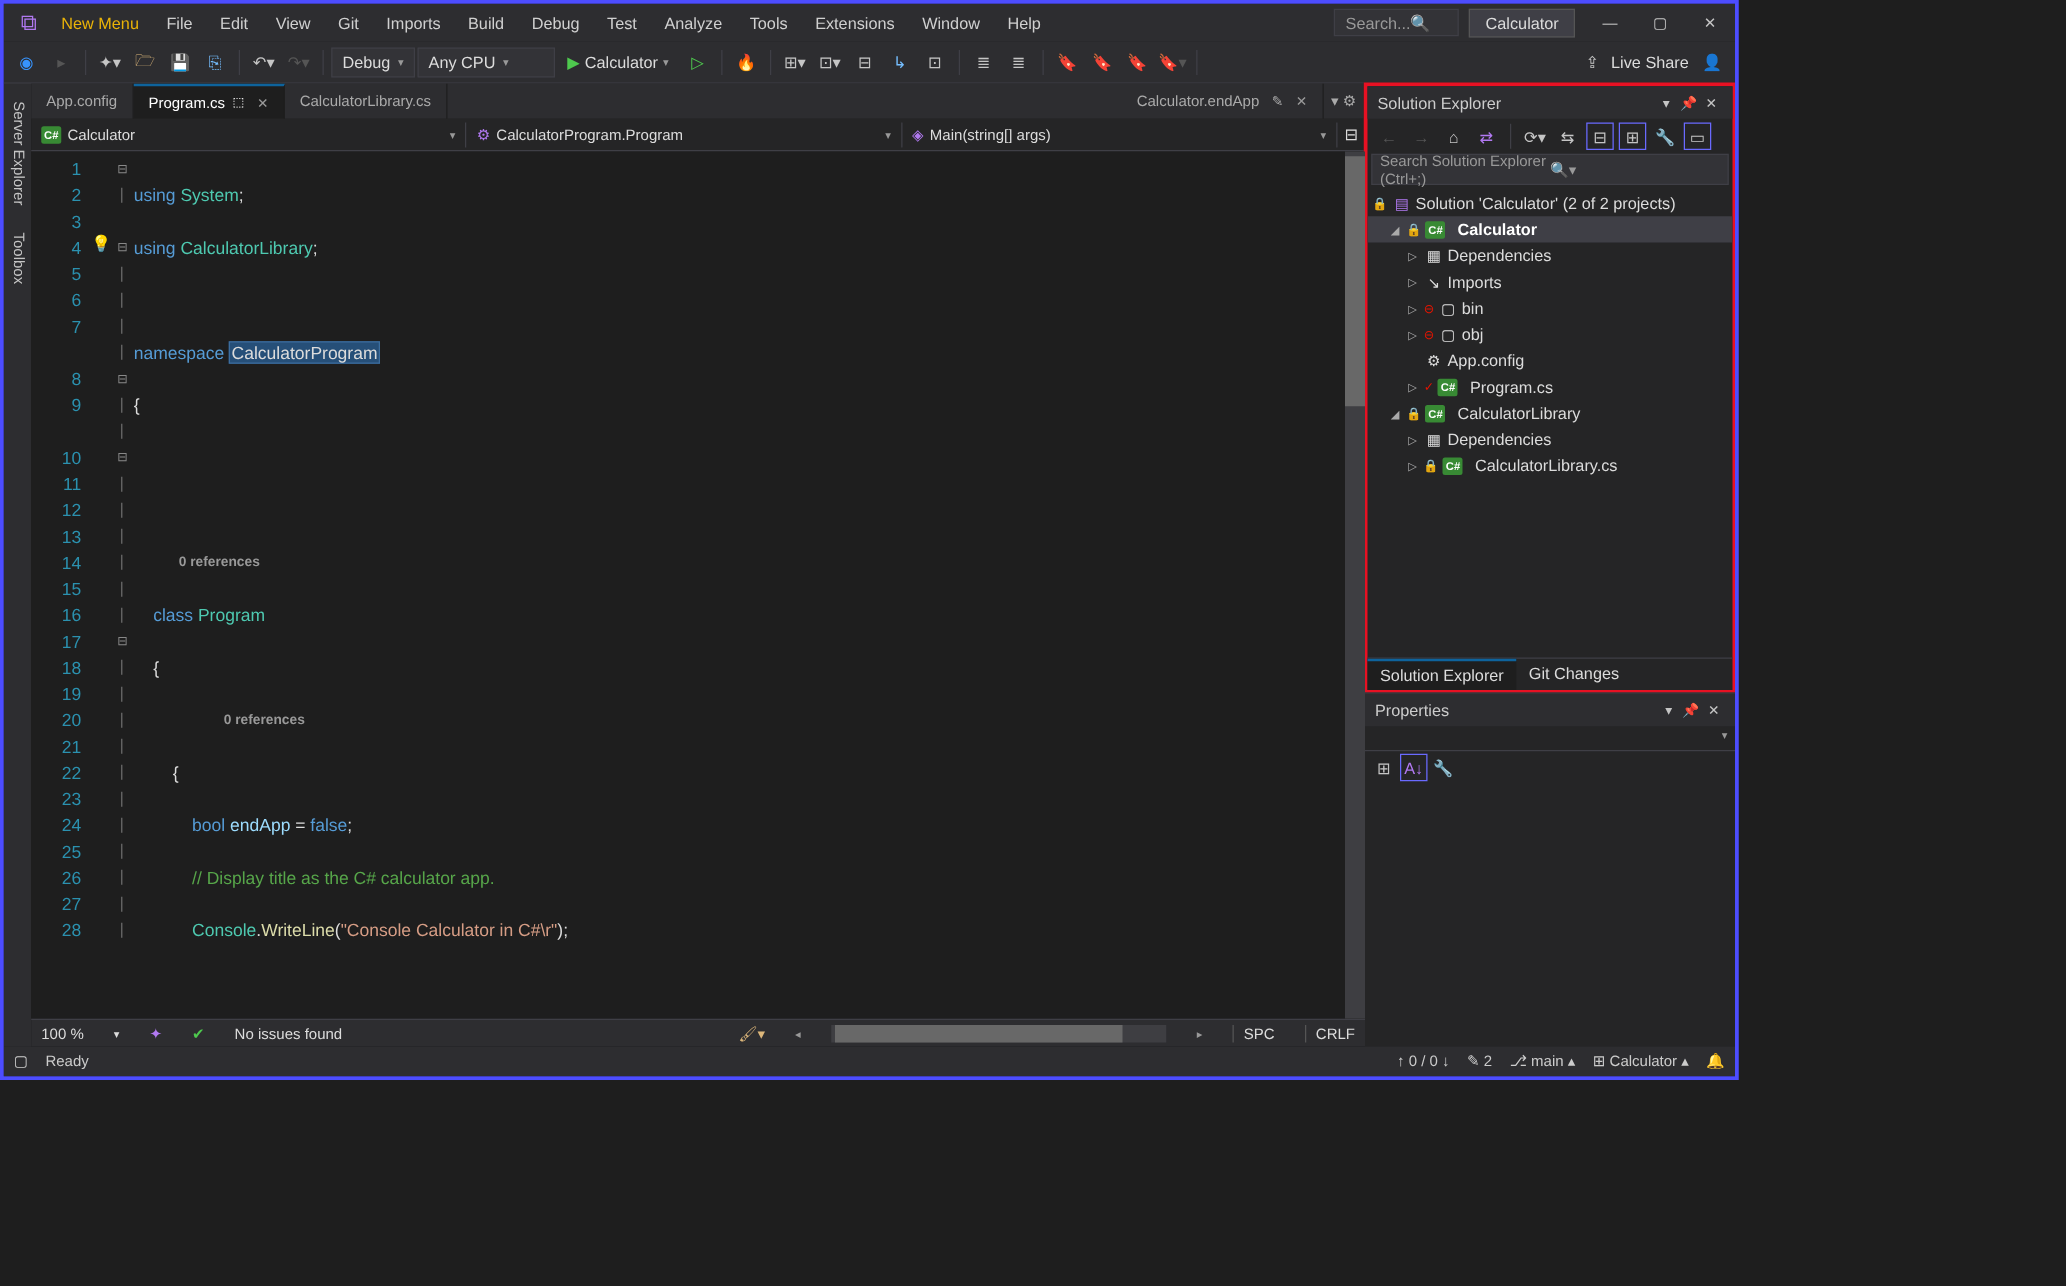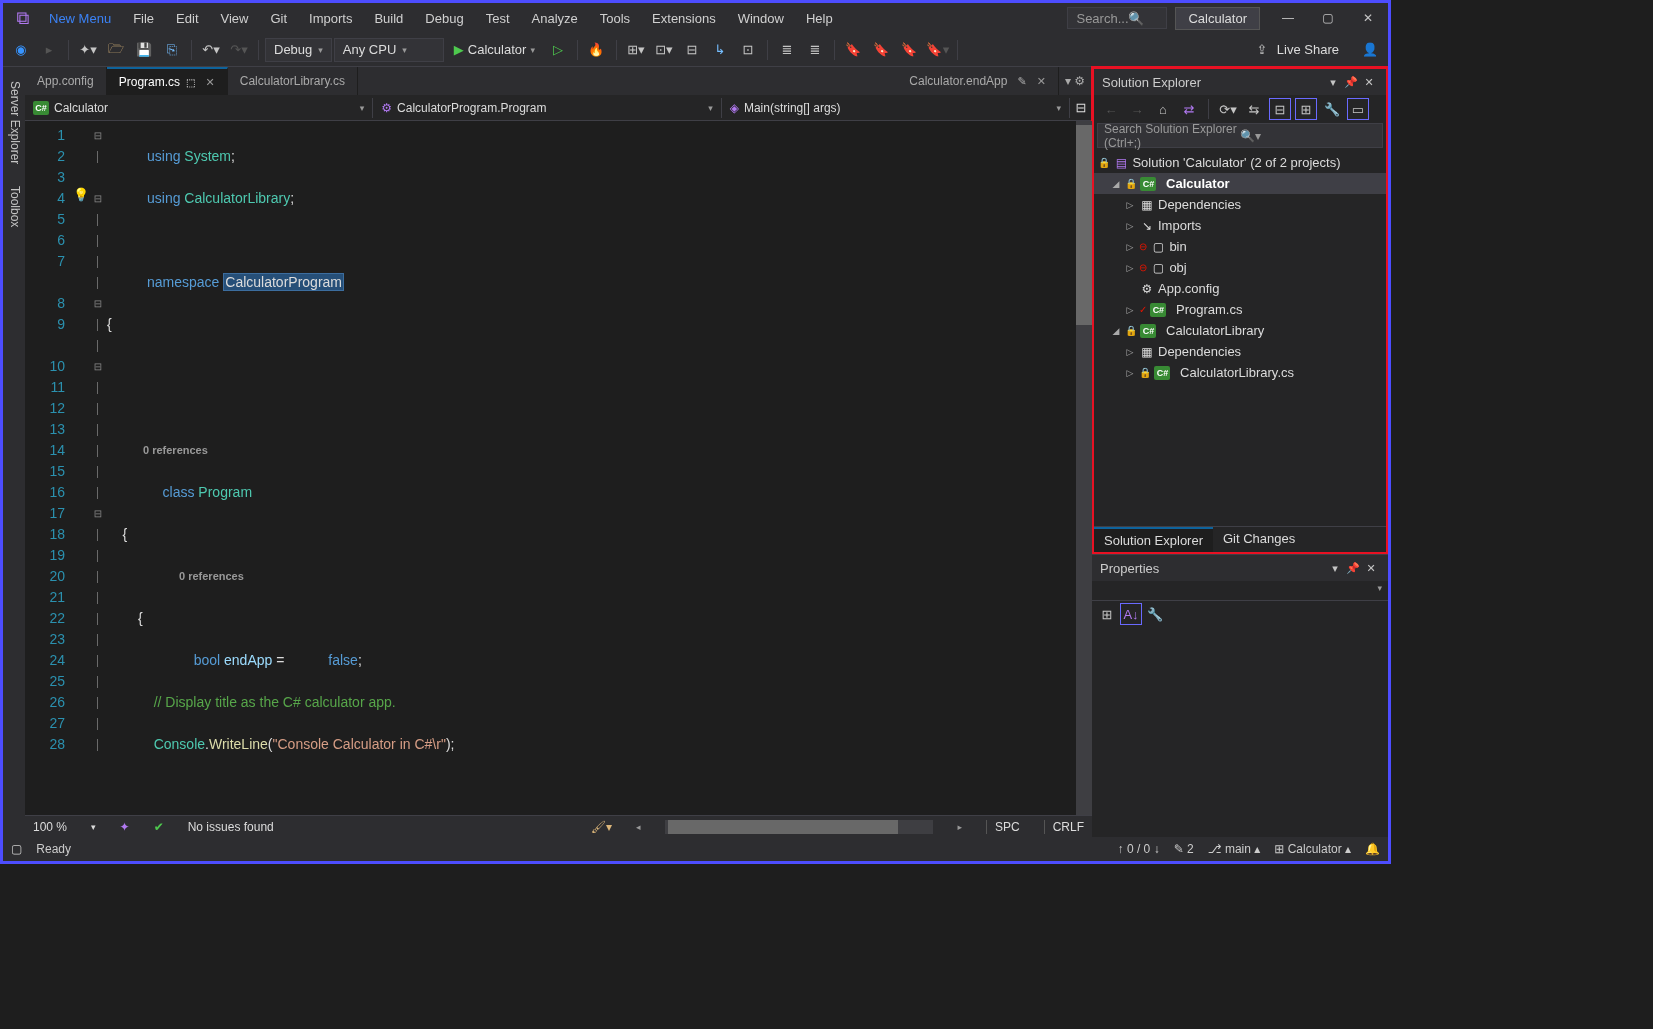--- a/index.html
+++ b/index.html
@@ -1,21 +1,21 @@
 <!DOCTYPE html>
 <html><head>
 <meta charset="utf-8">
 <style>
 * { margin:0; padding:0; box-sizing:border-box; font-family:'Segoe UI',Arial,sans-serif; }
 body { width:1391px; height:864px; background:#1e1e1e; color:#dcdcdc; font-size:13px; overflow:hidden; border:3px solid #4d4dff; }
 .titlebar { height:30px; background:#2d2d30; display:flex; align-items:center; }
 .vs-logo { width:30px; height:30px; display:flex; align-items:center; justify-content:center; color:#b179f1; font-size:18px; margin-left:5px;}
 .menu-items { display:flex; gap:0; }
 .menu-item { padding:6px 11px; color:#d0d0d0; cursor:default; }
-.menu-disabled { color:#3b82f6;text-align:center; }
+.menu-disabled { color:#eab308;text-align:center; }
 .search-box { margin-left:auto; display:flex; align-items:center; background:#333337; border:1px solid #3f3f46; padding:2px 8px; height:22px; width:100px;}
 .search-box span { color:#999; flex:1; }
 .project-name { background:#3f3f46; padding:3px 12px; margin:0 8px; border:1px solid #555;}
 .window-controls { display:flex; }
 .window-btn { width:40px; height:30px; display:flex; align-items:center; justify-content:center; color:#c5c5c5; font-size:12px;}
 .toolbar { height:34px; background:#2d2d30; display:flex; align-items:center; padding:0 5px; gap:2px; border-bottom:1px solid #3f3f46;}
 .tb-btn { width:26px; height:26px; display:flex; align-items:center; justify-content:center; color:#c5c5c5; font-size:13px;}
 .tb-sep { width:1px; height:20px; background:#3f3f46; margin:0 4px;}
 .tb-combo { background:#333337; border:1px solid #3f3f46; padding:2px 8px; display:flex; align-items:center; gap:6px; height:24px;}
 .tb-combo::after { content:'▾'; color:#999; font-size:9px;}
@@ -32,21 +32,21 @@
 .close-x { color:#999; font-size:11px; margin-left:4px;}
 .nav-bar { height:26px; background:#252526; display:flex; align-items:center; border-bottom:1px solid #3f3f46;}
 .nav-combo { flex:1; padding:3px 8px; display:flex; align-items:center; gap:5px; border-right:1px solid #3f3f46; font-size:12px;}
 .nav-combo .ico { font-size:12px;}
 .code-area { flex:1; display:flex; overflow:hidden; position:relative;}
 .gutter { width:48px; text-align:right; padding-right:8px; color:#2b91af; font-family:Consolas,monospace; font-size:14px; line-height:21px; padding-top:4px;}
 .fold-col { width:18px; font-family:monospace; color:#888; font-size:10px; line-height:21px; padding-top:4px;}
 .fold-col div { height:21px; display:flex; align-items:center; justify-content:center;}
 .code-lines { flex:1; font-family:Consolas,monospace; font-size:14px; line-height:21px; padding-top:4px; white-space:pre; overflow:hidden;}
 .code-line { height:21px; }
-.kw { color:#569cd6;margin-left:40px; }
+.kw { color:#569cd6; }
 .typ { color:#4ec9b0; }
 .str { color:#d69d85; }
 .cmt { color:#57a64a; }
 .met { color:#dcdcaa;}
 .var { color:#9cdcfe;}
 .ns-hl { background:#264f78; border:1px solid #3c6d9e; padding:0 1px;}
 .ref-lens { color:#999; font-size:11px; height:21px; display:flex; align-items:center;font-weight:bold;}
 .scrollbar-v { width:16px; background:#3e3e42;}
 .scrollbar-v .thumb { background:#686868; height:200px; margin-top:4px;}
 .editor-status { height:22px; background:#2d2d30; display:flex; align-items:center; padding:0 8px; gap:24px; font-size:12px; border-top:1px solid #3f3f46;}
@@ -149,21 +149,21 @@
   <div class="tb-btn">≣</div>
   <div class="tb-btn">≣</div>
   <div class="tb-sep"></div>
   <div class="tb-btn">🔖</div>
   <div class="tb-btn" style="color:#555">🔖</div>
   <div class="tb-btn" style="color:#555">🔖</div>
   <div class="tb-btn" style="color:#555">🔖▾</div>
   <div class="tb-sep"></div>
   <div style="flex:1"></div>
   <div class="tb-btn">⇪</div>
-  <span style="margin-right:16px">Live Share</span>
+  <span style="margin-right:4px">Live Share</span>
   <div class="tb-btn">👤</div>
 </div>
 
 <div class="main-area">
   <div class="sidebar-left">
     <div class="sidebar-tab">Server Explorer</div>
     <div class="sidebar-tab">Toolbox</div>
   </div>
 
   <div class="editor-panel">

